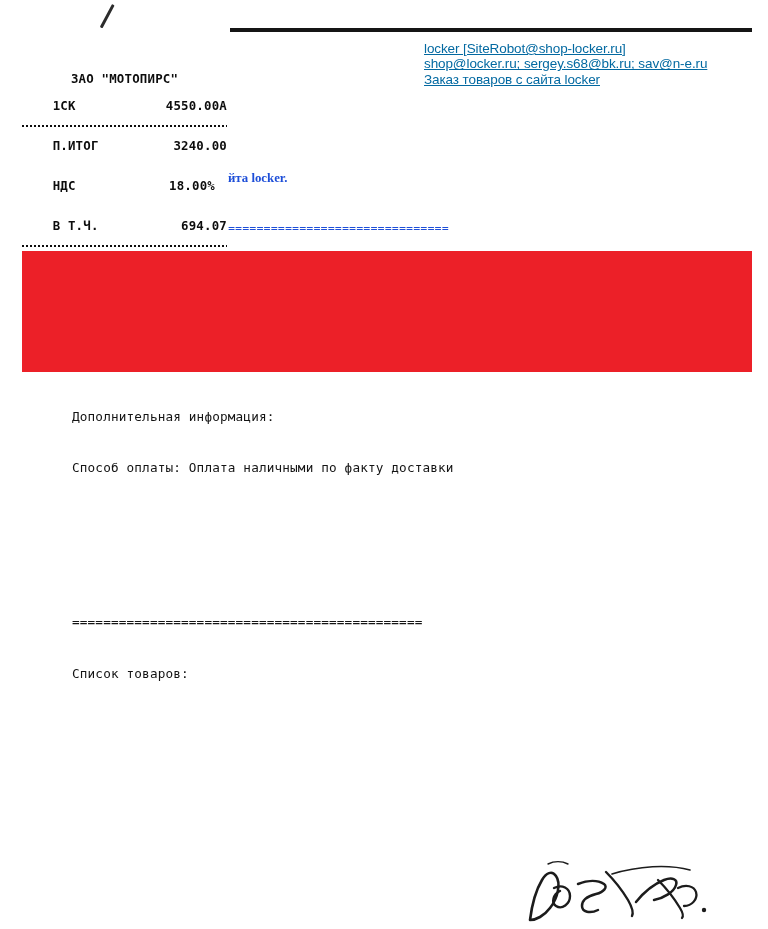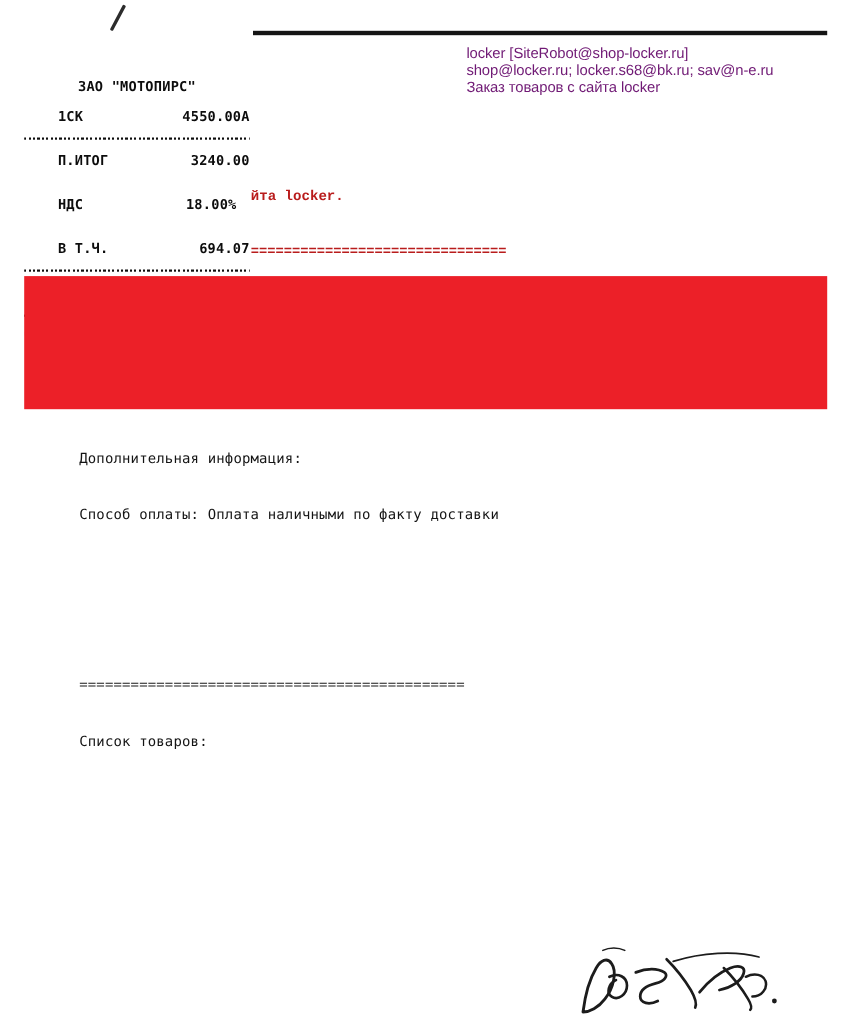--- a/index.html
+++ b/index.html
@@ -41,22 +41,23 @@
   }
 
   
   .mail-header {
     position: absolute;
     left: 424px;
     top: 41px;
     font-family: "Liberation Sans", sans-serif;
     font-size: 13.5px;
     line-height: 15.4px;
-    color: #701a75;
+    color: #0369a1;
     letter-spacing: -0.1px;
+    text-decoration: underline;
   }
   .mail-header div { white-space: nowrap; }
 
   
   .receipt {
     position: absolute;
     left: 22px;
     top: 72px;
     width: 205px;
     font-family: "DejaVu Sans Mono", monospace;
@@ -78,25 +79,25 @@
     background: repeating-linear-gradient(
         to right, #0d0d0d 0 2px, transparent 2px 4px);
   }
   .receipt .r-center { text-align: center; }
 
   
   .frag {
     position: absolute;
     left: 228px;
     top: 136px;
-    font-family: Liberation Mono, monospace;
+    font-family: Liberation Serif, serif;
     font-size: 12.8px;
     line-height: 17px;
     font-weight: 700;
-    color: #b91c1c;
+    color: #1d4ed8;
     white-space: pre;
   }
   .frag .eqline {
     letter-spacing: 0px;
     font-size: 12.5px;
   }
 
   
   .redaction {
     position: absolute;
@@ -134,21 +135,21 @@
   }
 </style>
 </head>
 <body>
 
 <div class="pen-mark"></div>
 <div class="header-rule" style="background: rgb(21, 21, 21);"></div>
 
 <div class="mail-header">
   <div>locker [SiteRobot@shop-locker.ru]</div>
-  <div>shop@locker.ru; locker.s68@bk.ru; sav@n-e.ru</div>
+  <div>shop@locker.ru; sergey.s68@bk.ru; sav@n-e.ru</div>
   <div>Заказ товаров с сайта locker</div>
 </div>
 
 <div class="receipt">
   <div class="r-line r-center">ЗАО "МОТОПИРС"</div>
   <div class="r-line sep-under">
     <span>1СК</span><span style="float:right">4550.00А</span>
   </div>
   <div class="r-line">
     <span>П.ИТОГ</span><span style="float:right">3240.00</span>

